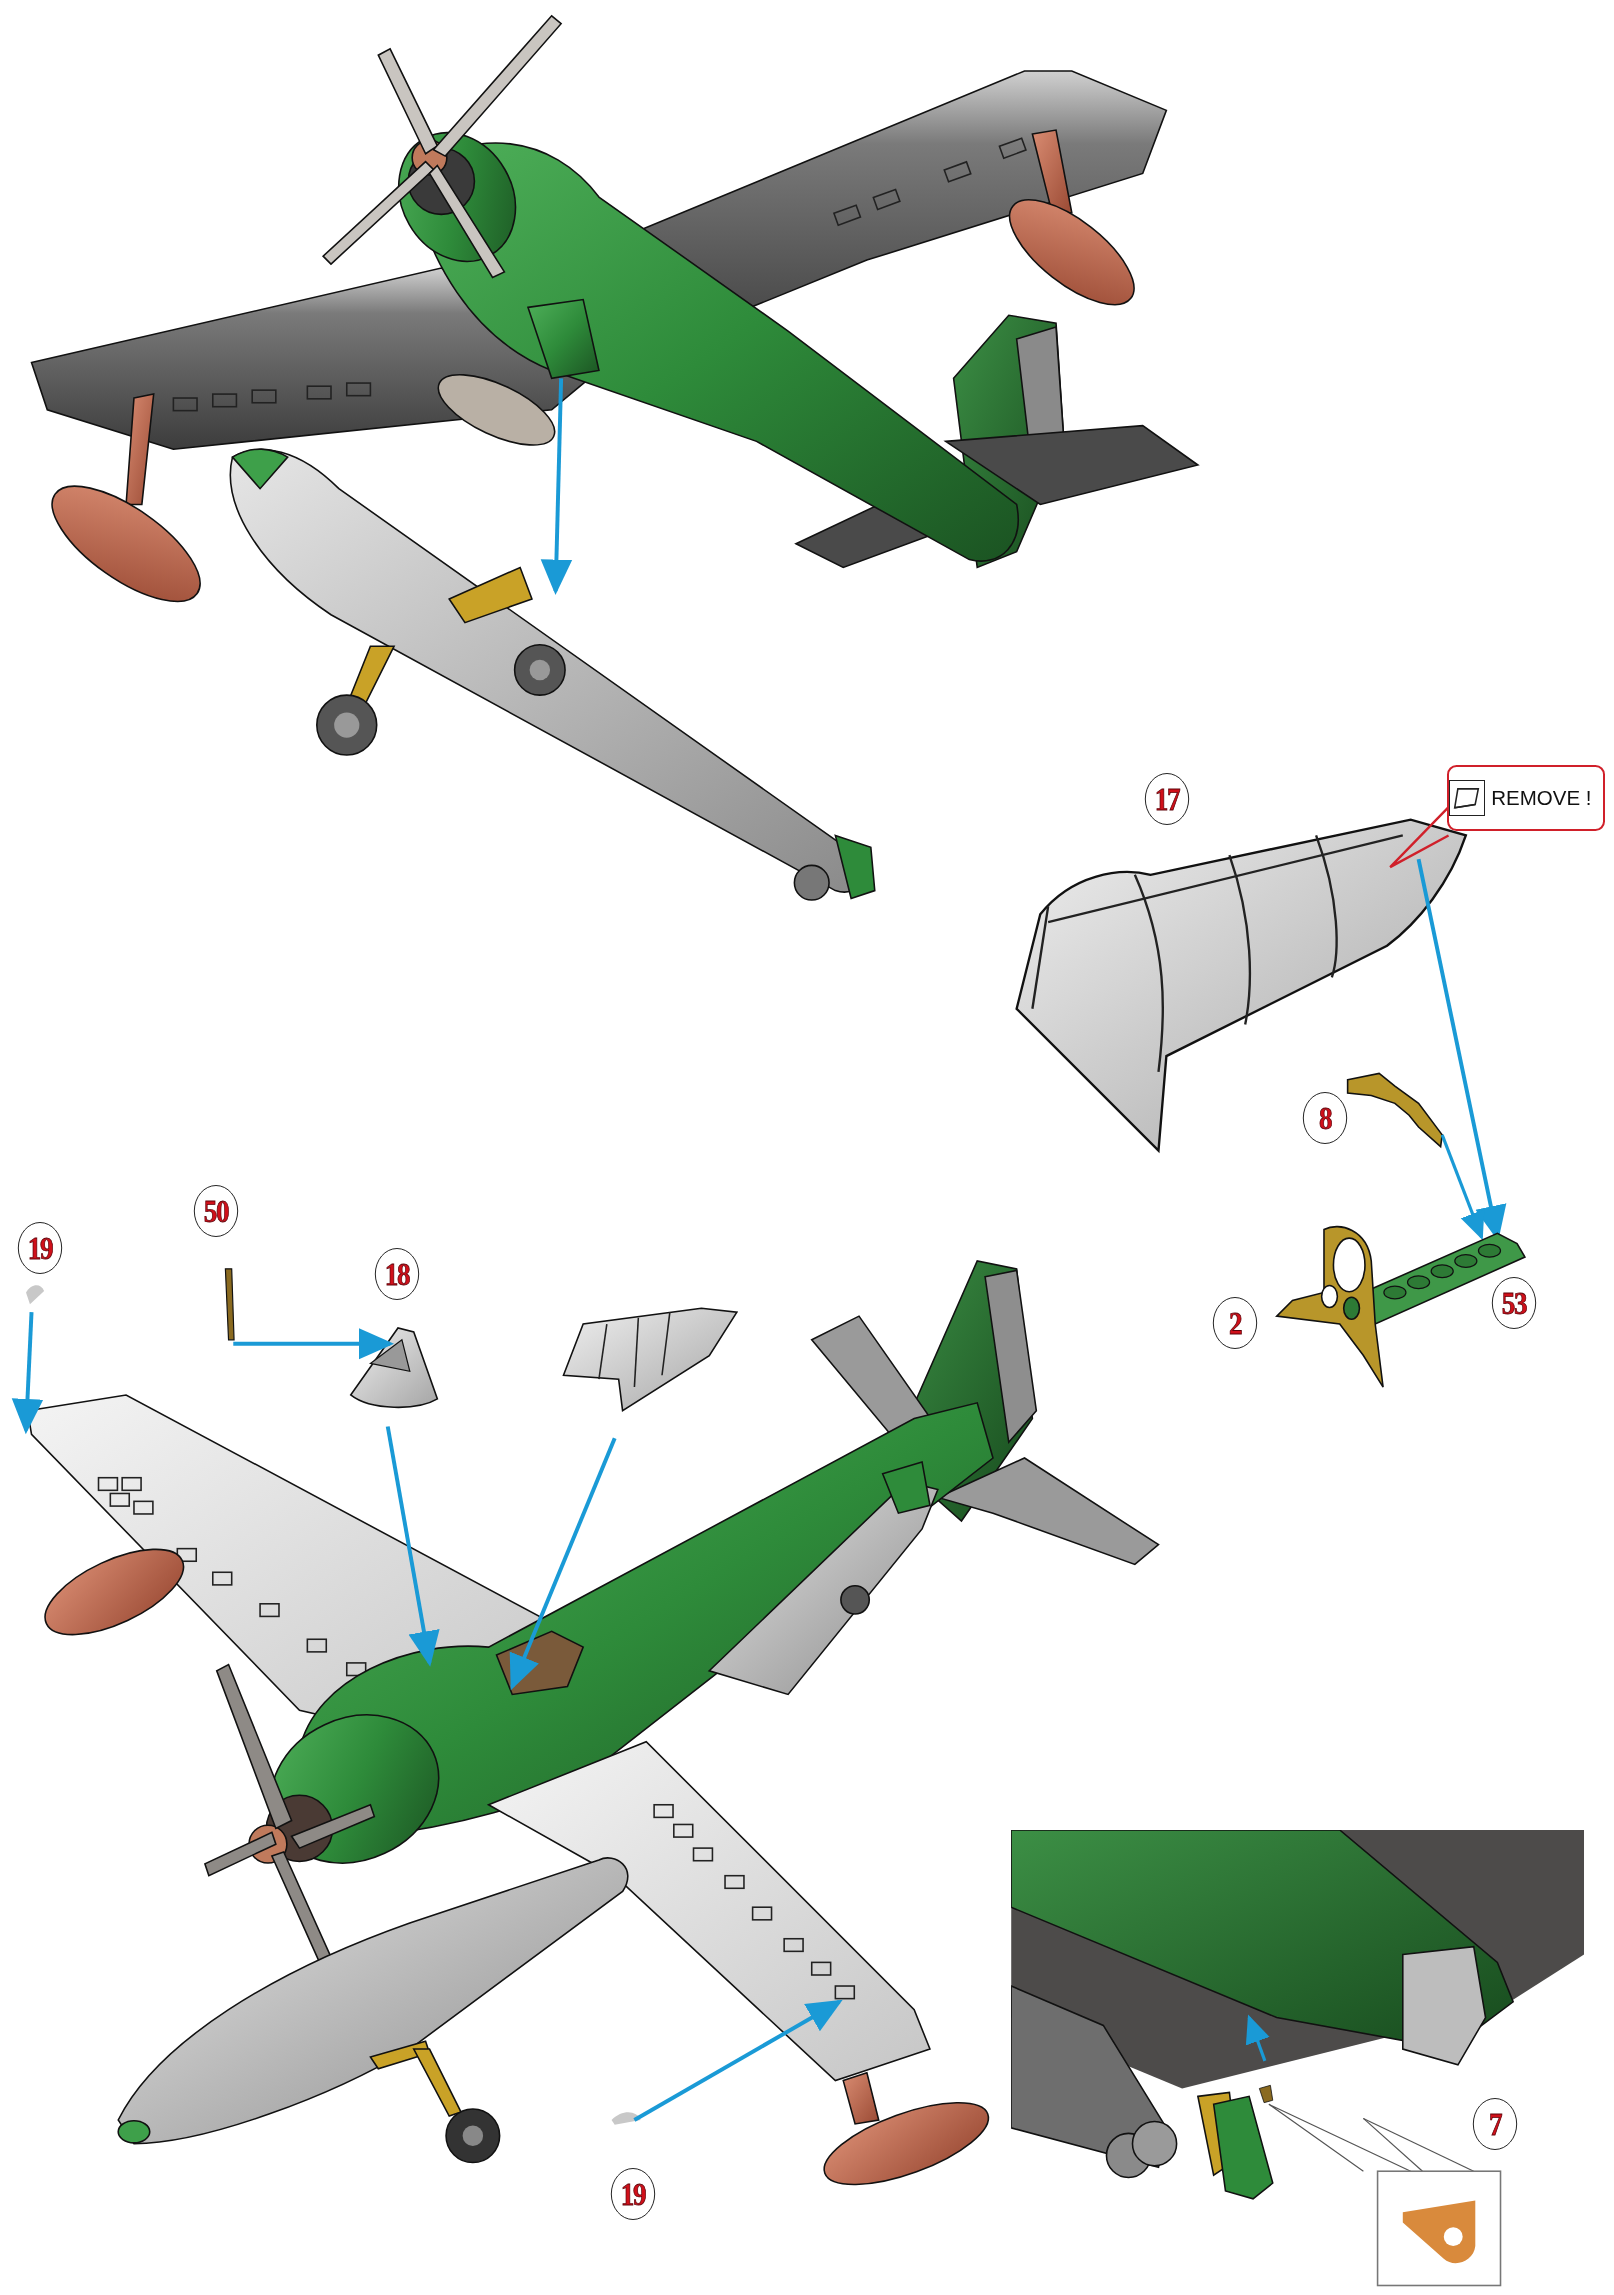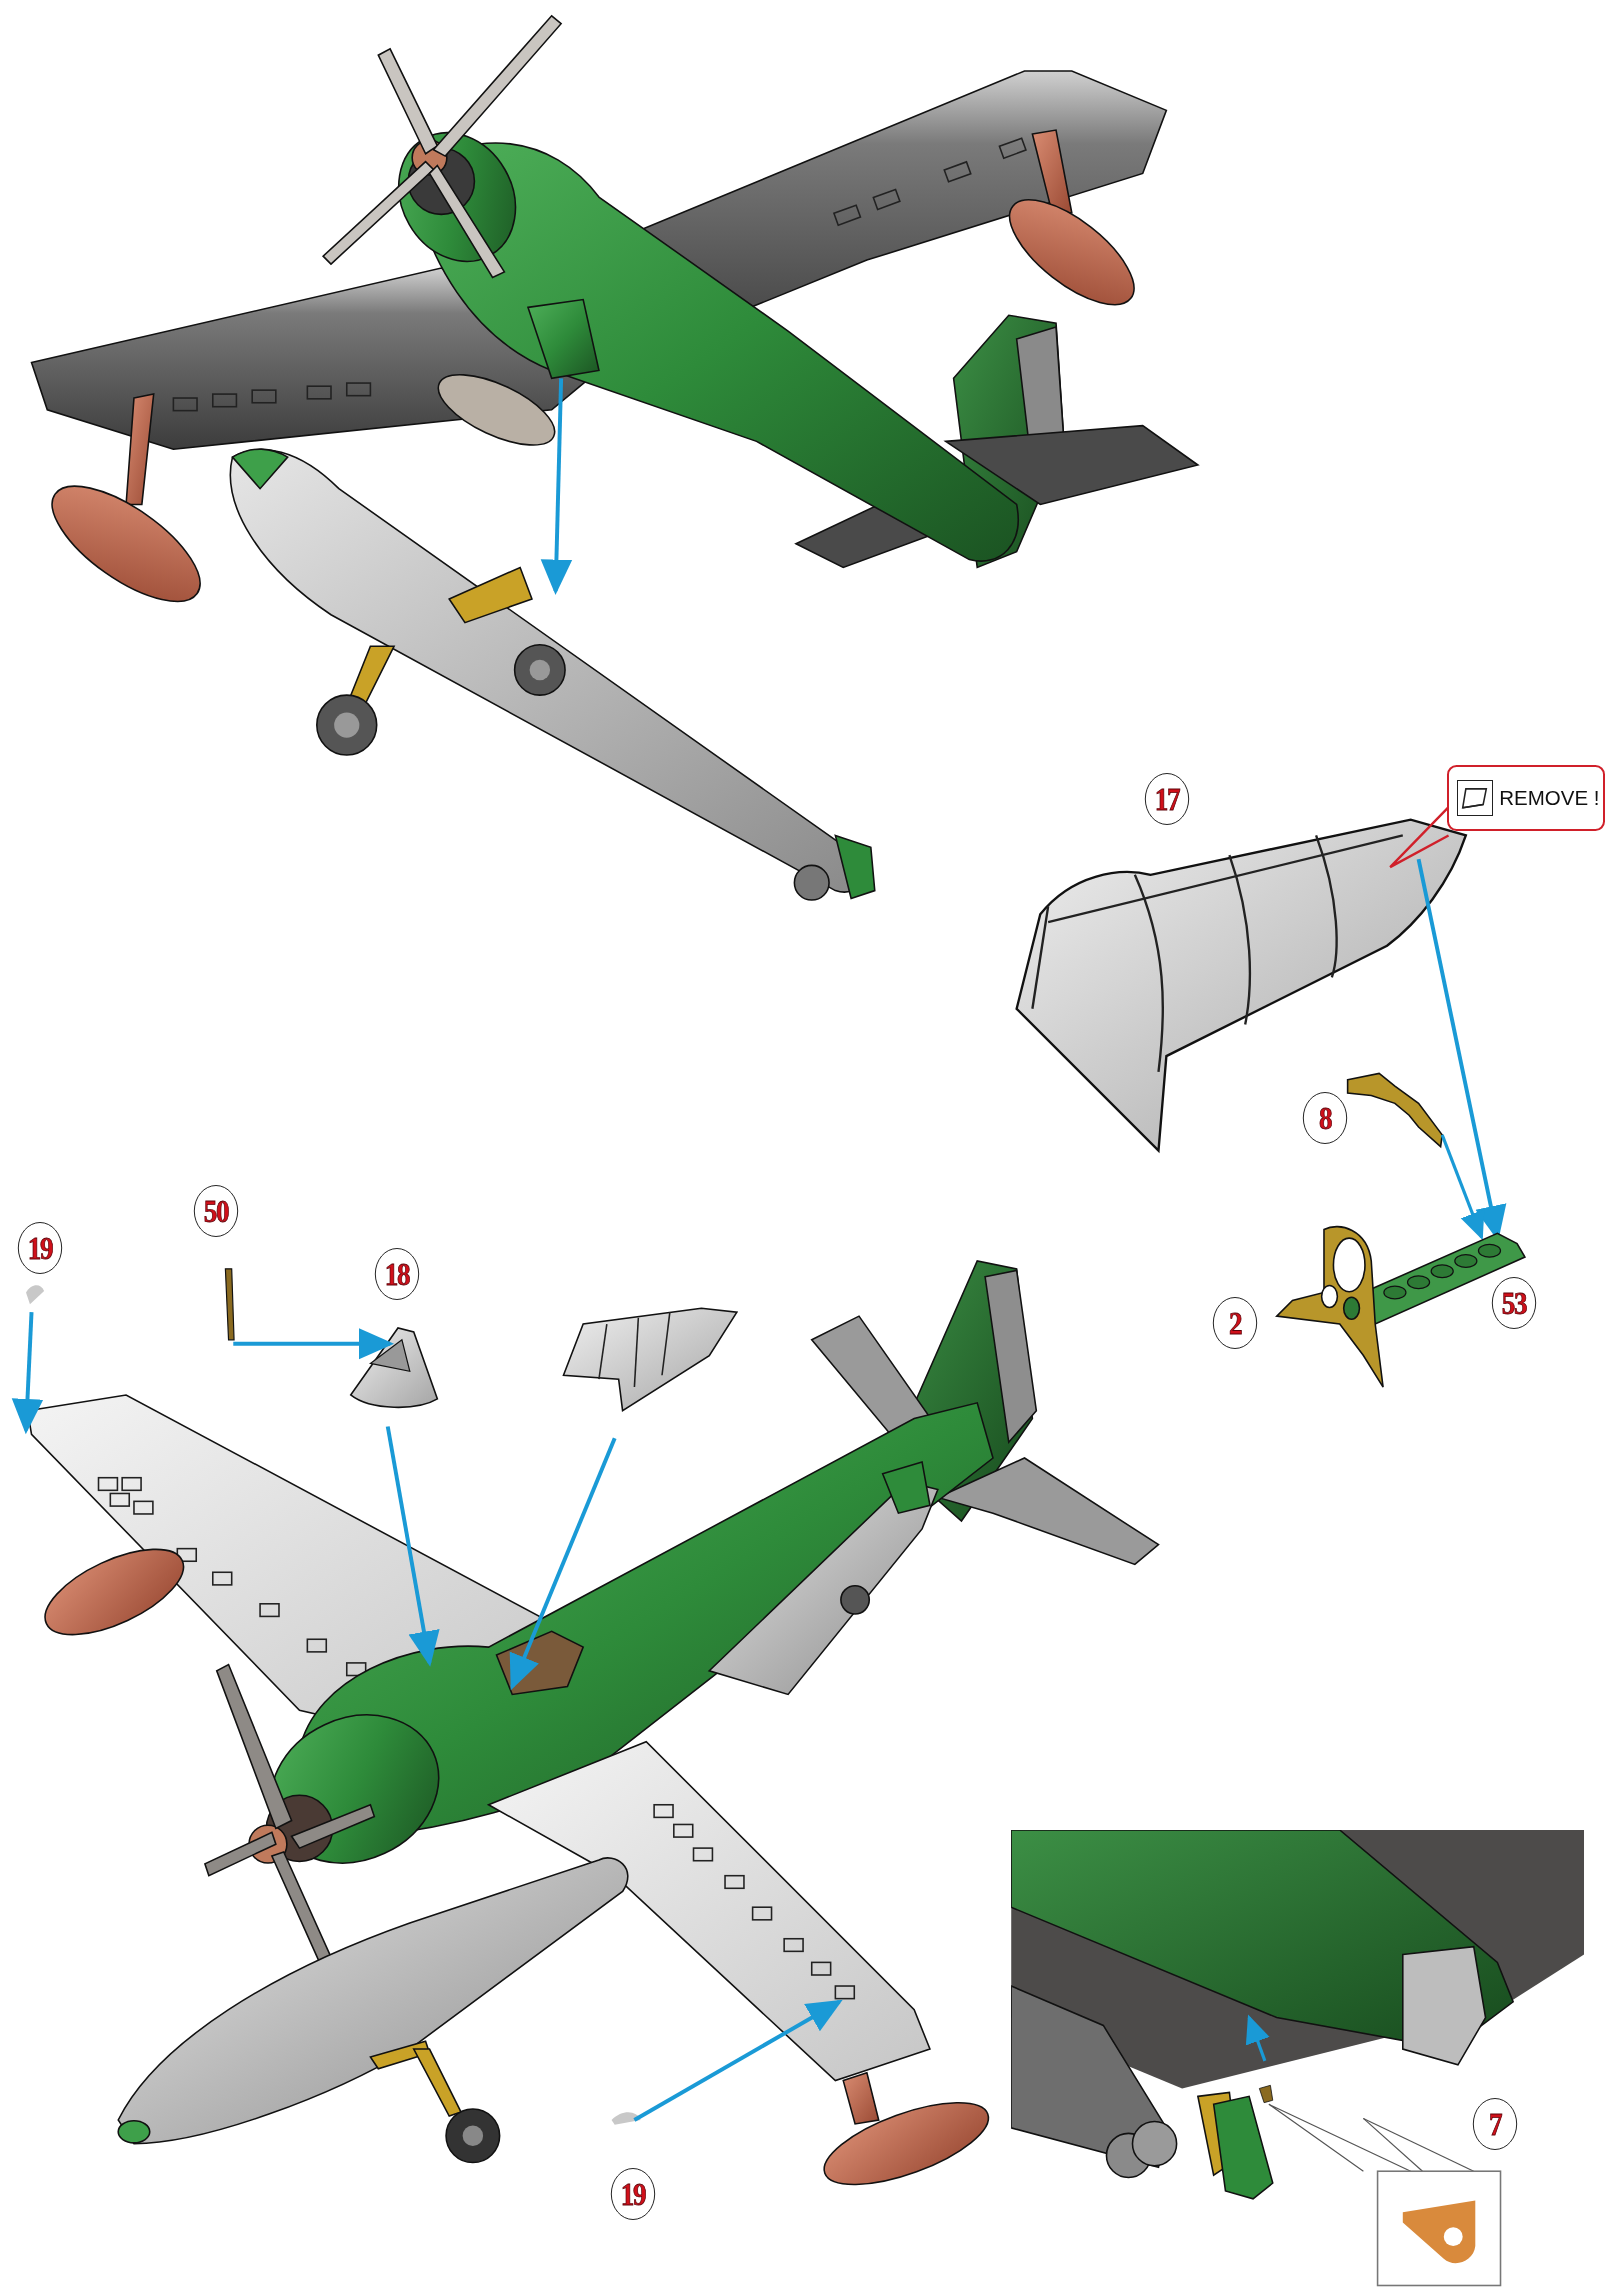--- a/index.html
+++ b/index.html
@@ -9,21 +9,21 @@
   .callout {
     position:absolute; width:50px; height:50px; border:1.6px solid #111; border-radius:50%;
     background:#fff; display:flex; align-items:center; justify-content:center;
     font-family:"Liberation Serif", serif; font-weight:bold; font-size:32px;
     color:#d0101a; letter-spacing:-1.6px; transform:scaleX(0.85);
     -webkit-text-stroke:0.8px #5a0008;
   }
   .remove-box {
     position:absolute; left:1447px; top:765px; width:158px; height:66px;
     border:2.4px solid #d0202a; border-radius:9.5px; background:#fff;
-    display:flex; align-items:center; gap:6.3px; padding-left:8px; box-sizing:border-box;
+    display:flex; align-items:center; gap:6.3px; box-sizing:border-box;
   }
   .remove-icon { width:36px; height:36px; border:1.6px solid #222; box-sizing:border-box; position:relative; }
   .remove-label { font-size:20.5px; color:#111; font-family:"Liberation Sans", sans-serif; }
 </style>
 </head>
 <body>
 
 <div id="stage">
 <svg width="1614" height="2295" viewBox="0 0 2048 2912" xmlns="http://www.w3.org/2000/svg">
   <defs>

